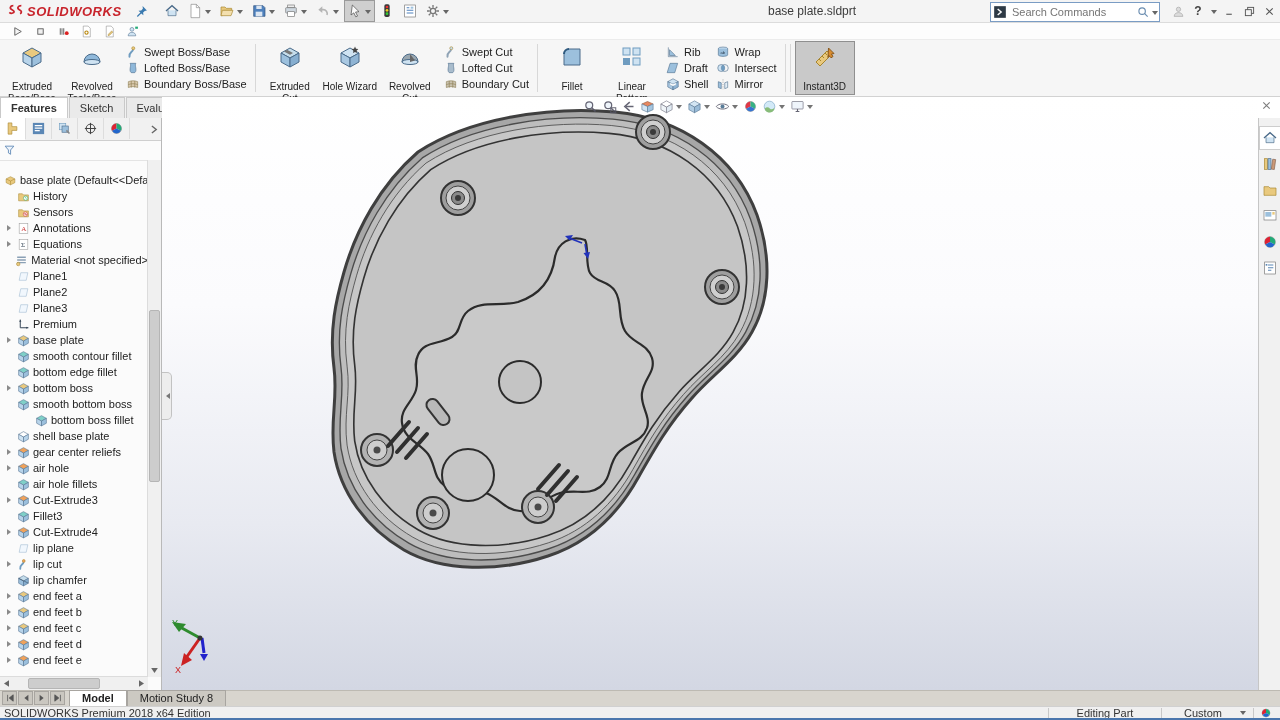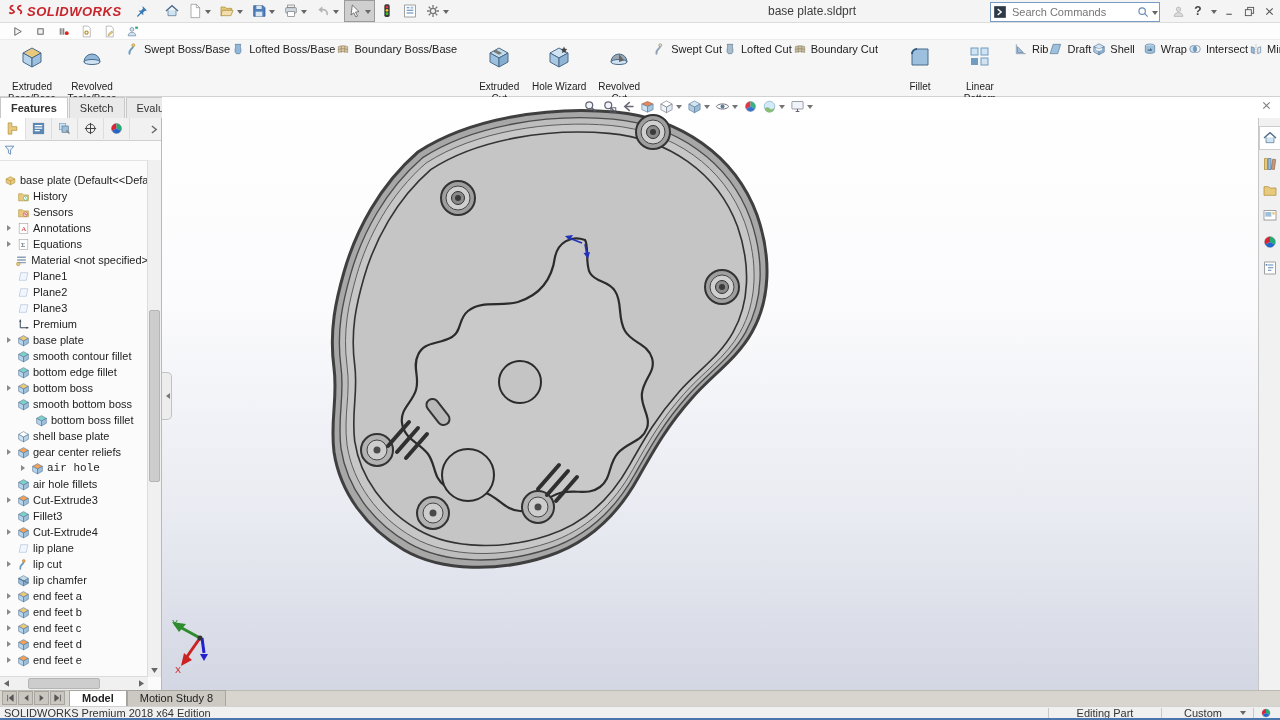--- a/index.html
+++ b/index.html
@@ -27,21 +27,21 @@
     border-bottom:1px solid #ececec;display:flex;align-items:center;padding-left:8px;gap:4px;box-sizing:border-box;}
   
   .ribbon{position:absolute;left:0;top:40px;width:1280px;height:57px;background:#f6f6f6;
     border-bottom:1px solid #d2d2d2;display:flex;align-items:stretch;box-sizing:border-box;}
   .rgroup{display:flex;align-items:stretch;padding:1px 2px;}
   .rdivider{width:1px;background:#d8d8d8;margin:4px 2px;}
   .rbig{display:flex;flex-direction:column;align-items:center;justify-content:flex-start;
     width:56px;padding:3px 1px 0;border:1px solid transparent;}
   .rbig .rlabel{font-size:10px;line-height:11.5px;text-align:center;margin-top:12px;}
   .rbig.pressed{background:#c9c9c9;border-color:#8f8f8f;}
-  .rstack{display:flex;flex-direction:row;justify-content:center;gap:1px;padding:0 4px;}
+  .rstack{display:flex;flex-direction:column;justify-content:center;gap:1px;padding:0 4px;}
   .rrow{display:flex;align-items:center;gap:4px;height:15px;white-space:nowrap;font-size:11px;}
   
   .cmdtabs{position:absolute;left:0;top:97px;width:430px;height:21px;background:#f1f1f1;
     display:flex;align-items:flex-end;box-sizing:border-box;}
   .ctab{padding:0 10px;height:20px;line-height:20px;font-size:11px;background:#eaeaea;
     border:1px solid #c9c9c9;border-bottom:none;margin-right:1px;color:#333;}
   .ctab.active{background:#fff;font-weight:bold;}
   .doc-controls{position:absolute;right:8px;top:99px;display:flex;gap:6px;align-items:center;opacity:.85;}
   
   .viewport{position:absolute;left:162px;top:97px;width:1096px;height:593px;
@@ -962,21 +962,21 @@
         </span>
         <span class="icon">
           <svg viewBox="0 0 24 24" width="13" height="13">
             <path d="M12 3 21 8 12 13 3 8Z" fill="#f0a25a" stroke="#4a6b8a"></path>
             <path d="M3 8 12 13 12 22 3 17Z" fill="#b8d4ea" stroke="#4a6b8a"></path>
             <path d="M21 8 12 13 12 22 21 17Z" fill="#9cc0dd" stroke="#4a6b8a"></path>
           </svg>
         </span>
         <span>gear center reliefs</span>
       </div>
-      <div class="trow" style="padding-left: 20px; font-family: Liberation Mono, monospace;">
+      <div class="trow" style="padding-left: 6px;">
         <span class="exp">
           <span class="tri-r"></span>
         </span>
         <span class="icon">
           <svg viewBox="0 0 24 24" width="13" height="13">
             <path d="M12 3 21 8 12 13 3 8Z" fill="#f0a25a" stroke="#4a6b8a"></path>
             <path d="M3 8 12 13 12 22 3 17Z" fill="#b8d4ea" stroke="#4a6b8a"></path>
             <path d="M21 8 12 13 12 22 21 17Z" fill="#9cc0dd" stroke="#4a6b8a"></path>
           </svg>
         </span>

